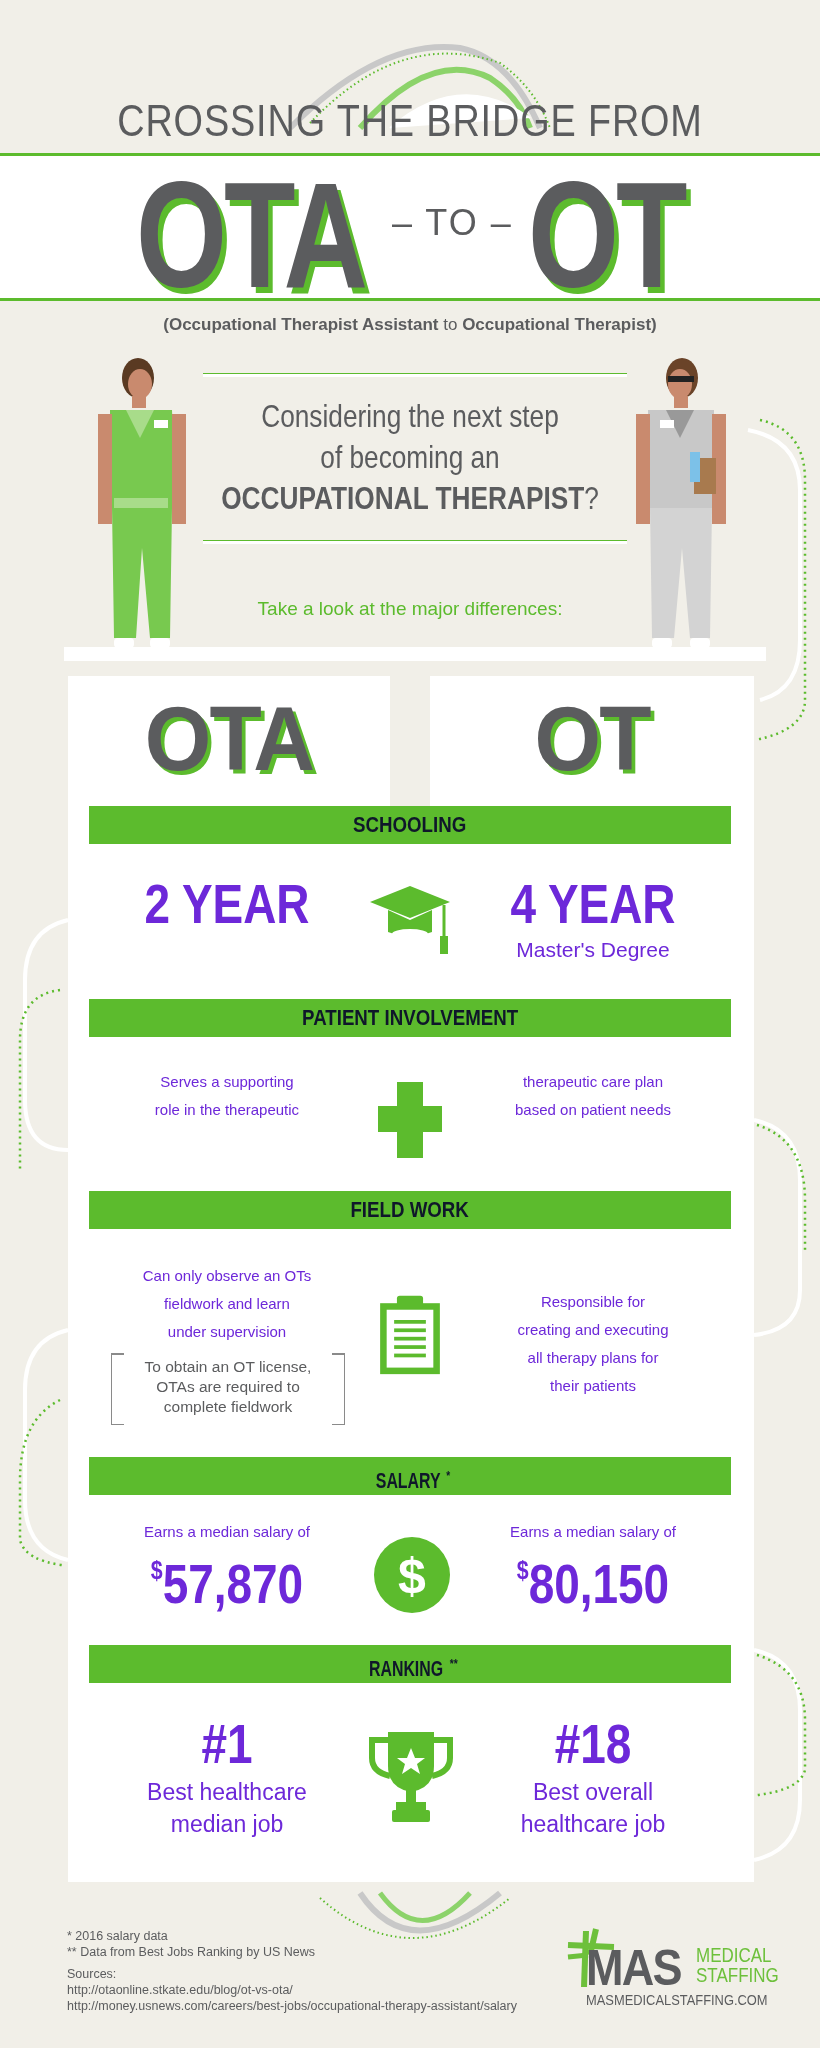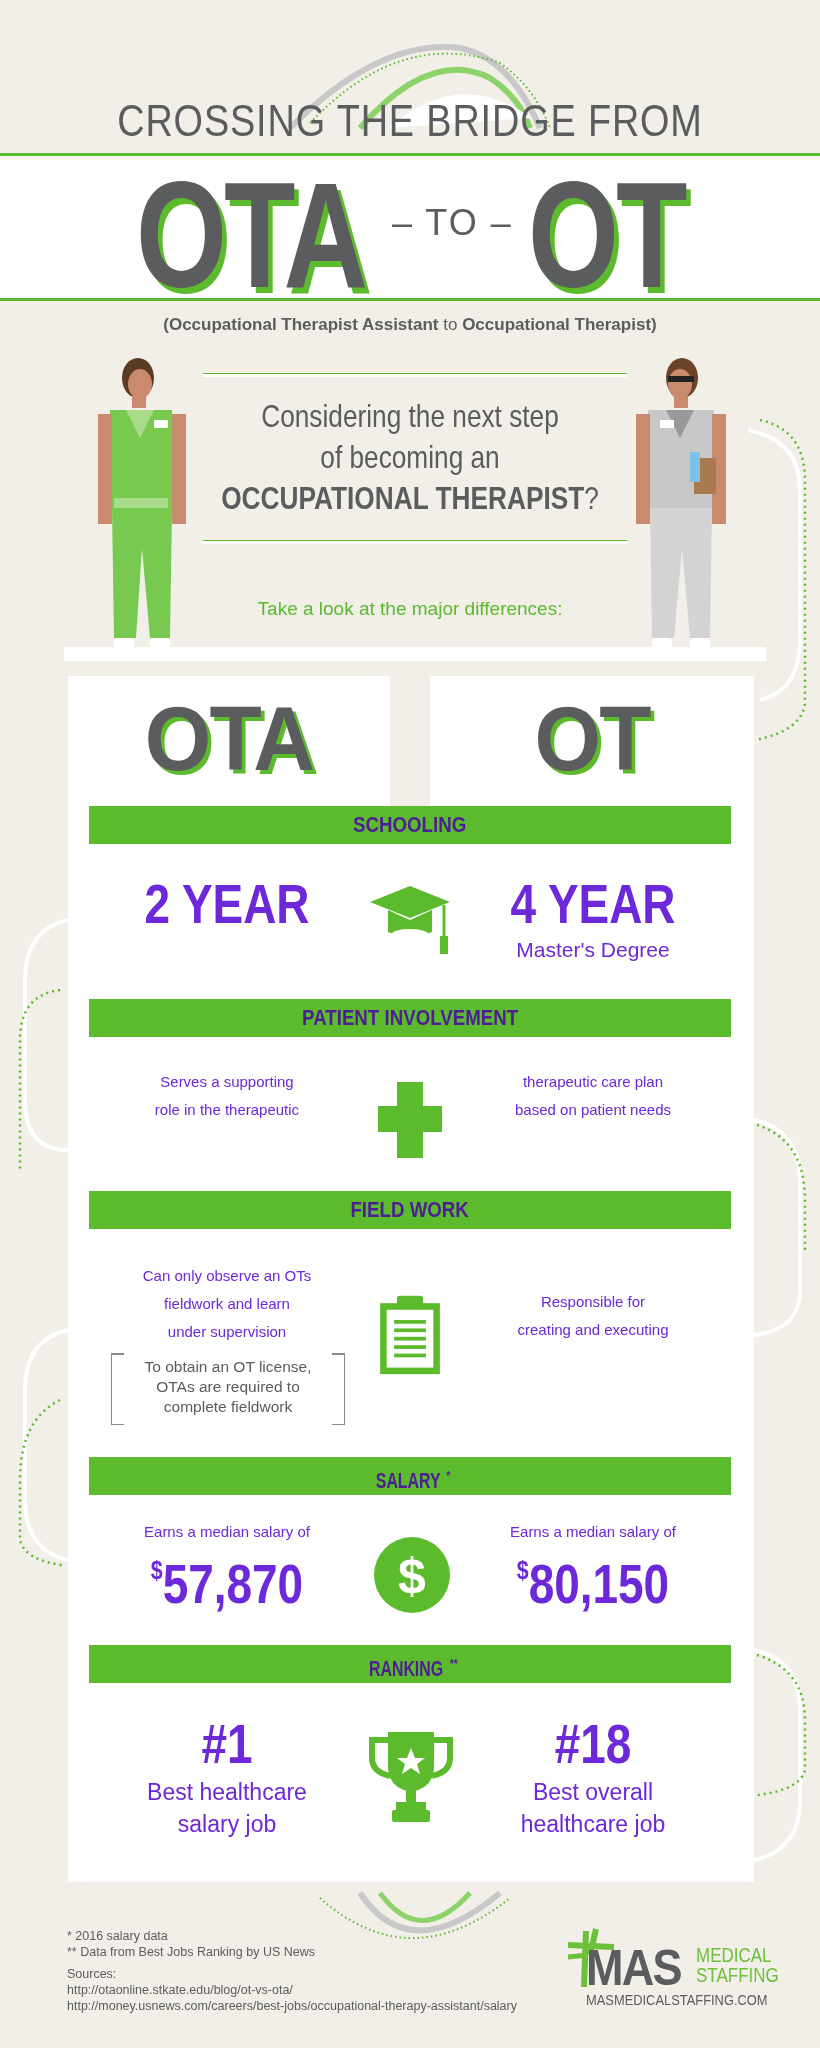--- a/index.html
+++ b/index.html
@@ -37,21 +37,21 @@
   .fig-left { left: 96px; top: 348px; }
   .fig-right { left: 630px; top: 348px; }
 
   
   .panel { left: 68px; top: 676px; width: 686px; height: 1206px; background: #fff; }
   .col-head-gap { left: 390px; top: 676px; width: 40px; height: 130px; background: #f1efe8; }
   .col-word { font-weight: 700; font-size: 90px; color: #5b5c5e; text-shadow: 4px 4px 0 #5cbb2d; letter-spacing: -2px; transform: scaleX(0.95); }
   .ota-col { left: 68px; width: 322px; top: 688px; }
   .ot-col { left: 430px; width: 324px; top: 688px; }
 
-  .bar { left: 89px; width: 642px; height: 38px; background: #5cbb2d; color: #4c1d95; font-weight: 700; font-size: 22px; line-height: 38px; text-align: center; }
+  .bar { left: 89px; width: 642px; height: 38px; background: #5cbb2d; color: #0f172a; font-weight: 700; font-size: 22px; line-height: 38px; text-align: center; }
   .bar span { display: inline-block; transform: scaleX(0.85); }
   .bar sup { font-size: 12px; }
 
   .cell { width: 290px; text-align: center; color: #6d28d9; }
   .cell-l { left: 82px; }
   .cell-r { left: 448px; }
   .yr { font-weight: 700; font-size: 56px; transform: scaleX(0.82); line-height: 1; }
   .deg { font-size: 21px; margin-top: 6px; }
   .body { font-size: 15px; line-height: 28px; }
   .money { font-weight: 700; font-size: 56px; transform: scaleX(0.82); line-height: 1; }
@@ -199,20 +199,22 @@
   <rect x="28" y="4" width="28" height="14" rx="3" fill="#5cbb2d"></rect>
   <rect x="25" y="30" width="34" height="4" fill="#5cbb2d"></rect>
   <rect x="25" y="39" width="34" height="4" fill="#5cbb2d"></rect>
   <rect x="25" y="48" width="34" height="4" fill="#5cbb2d"></rect>
   <rect x="25" y="57" width="34" height="4" fill="#5cbb2d"></rect>
   <rect x="25" y="66" width="34" height="4" fill="#5cbb2d"></rect>
 </svg>
 <div class="abs cell cell-r body" style="top:1288px">
   <div>Responsible for</div>
   <div>creating and executing</div>
+  <div>all therapy plans for</div>
+  <div>their patients</div>
 </div>
 
 <div class="abs bar" style="top:1457px"><span><span>SALARY</span><sup>*</sup></span></div>
 <div class="abs cell cell-l" style="top:1518px">
   <div class="body">Earns a median salary of</div>
   <div class="money" style="margin-top:10px"><sup>$</sup><span>57,870</span></div>
 </div>
 <svg class="abs icon" style="left:370px;top:1533px" viewBox="0 0 84 84">
   <circle cx="42" cy="42" r="38" fill="#5cbb2d"></circle>
   <text x="42" y="60" text-anchor="middle" font-family="Liberation Sans, sans-serif" font-weight="700" font-size="50" fill="#fff">$</text>
@@ -220,21 +222,21 @@
 <div class="abs cell cell-r" style="top:1518px">
   <div class="body">Earns a median salary of</div>
   <div class="money" style="margin-top:10px"><sup>$</sup><span>80,150</span></div>
 </div>
 
 <div class="abs bar" style="top:1645px"><span><span>RANKING</span><sup>**</sup></span></div>
 <div class="abs cell cell-l" style="top:1716px">
   <div class="rank">#1</div>
   <div class="rank-lbl">
     <div>Best healthcare</div>
-    <div>salary job</div>
+    <div>median job</div>
   </div>
 </div>
 <svg class="abs icon" style="left:366px;top:1730px;width:90px;height:94px" viewBox="0 0 90 94">
   <path d="M 22 2 L 68 2 L 68 36 Q 68 58 45 62 Q 22 58 22 36 Z" fill="#5cbb2d"></path>
   <path d="M 22 10 L 6 10 L 6 28 Q 6 42 24 46" fill="none" stroke="#5cbb2d" stroke-width="6"></path>
   <path d="M 68 10 L 84 10 L 84 28 Q 84 42 66 46" fill="none" stroke="#5cbb2d" stroke-width="6"></path>
   <rect x="40" y="60" width="10" height="14" fill="#5cbb2d"></rect>
   <rect x="30" y="72" width="30" height="8" fill="#5cbb2d"></rect>
   <rect x="26" y="80" width="38" height="12" rx="2" fill="#5cbb2d"></rect>
   <polygon points="45,18 49,28 59,28 51,34 54,44 45,38 36,44 39,34 31,28 41,28" fill="#fff"></polygon>

